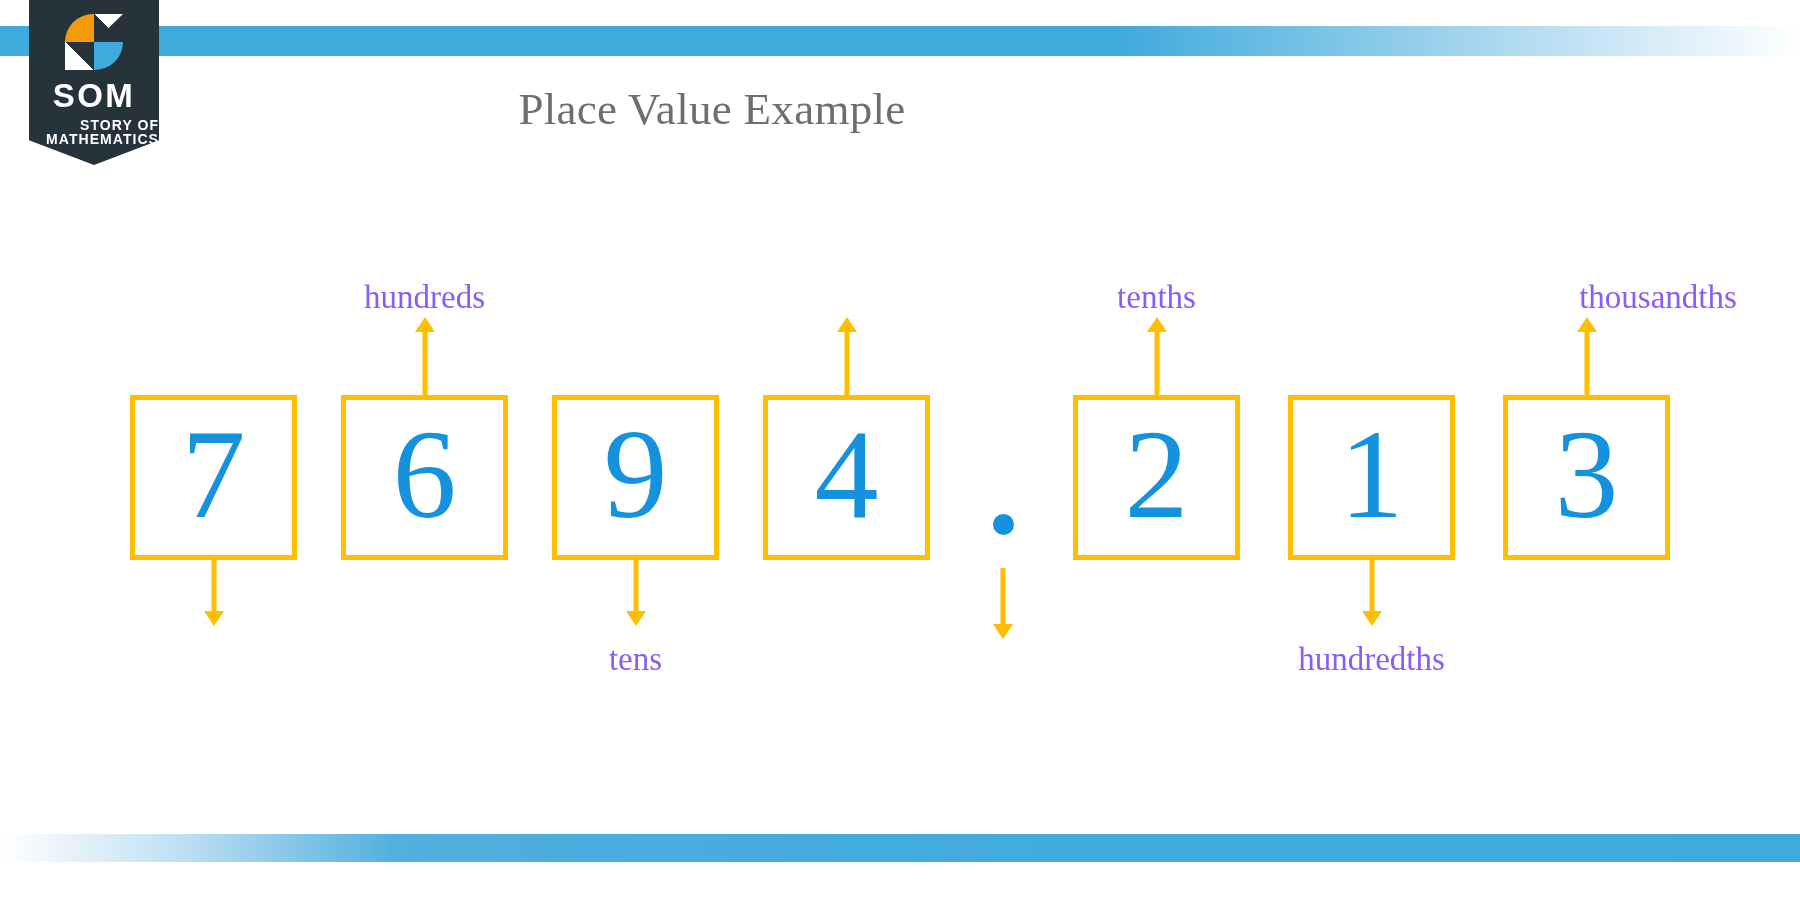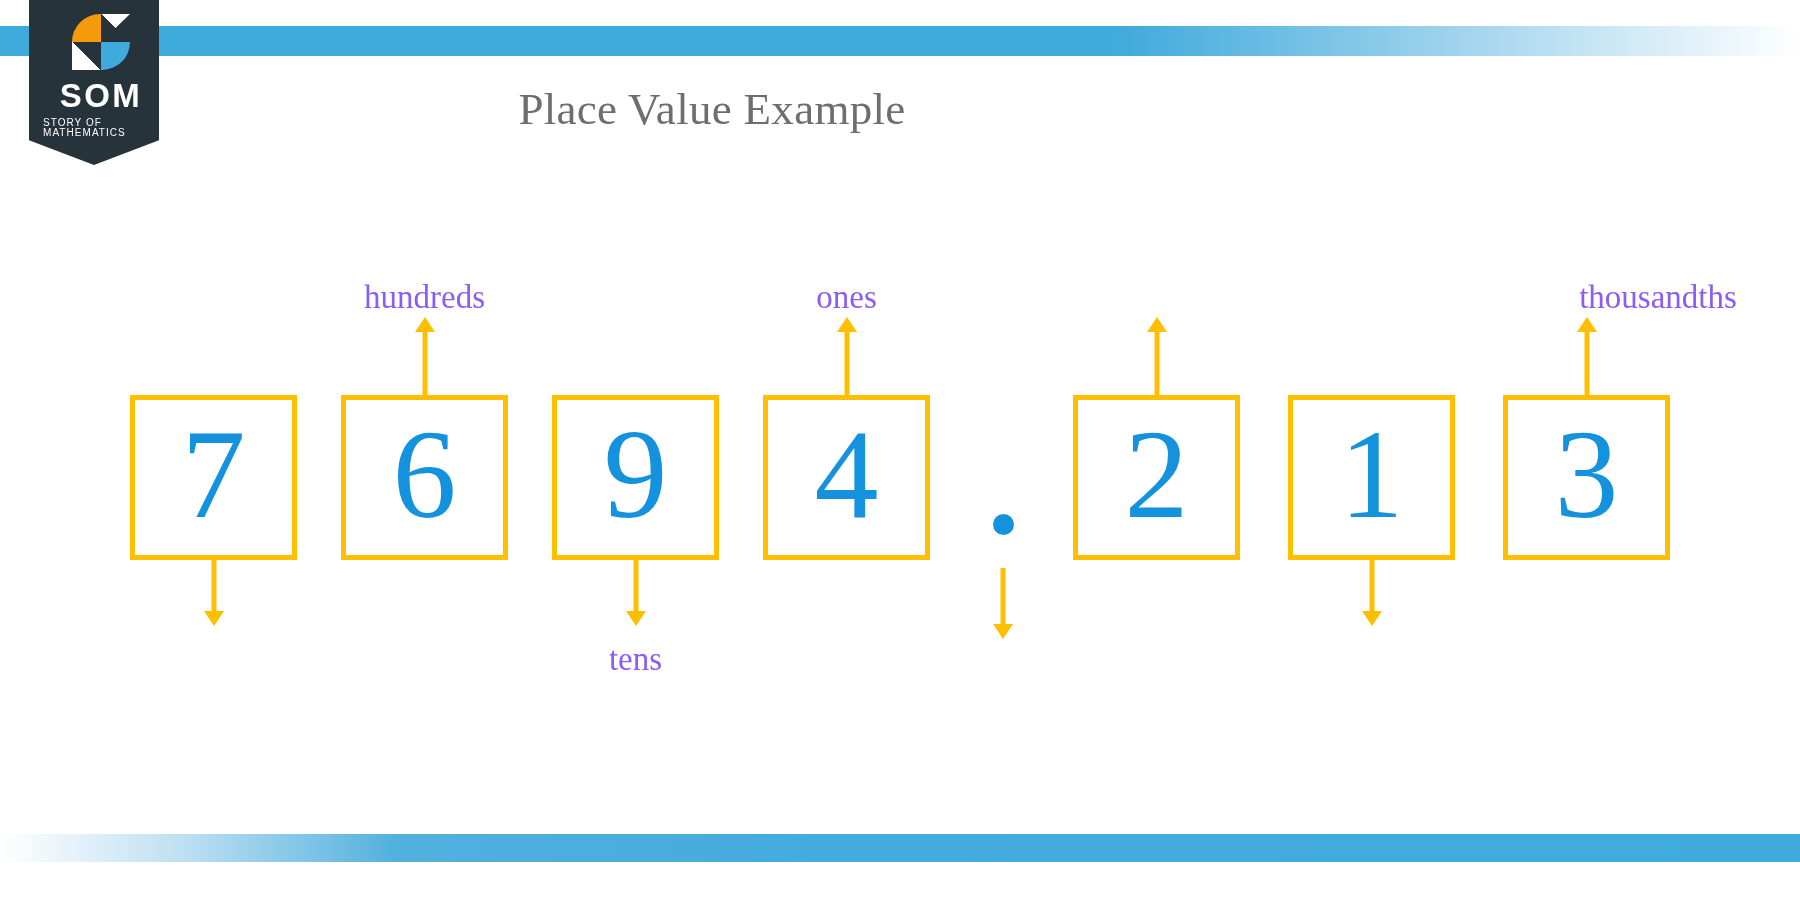--- a/index.html
+++ b/index.html
@@ -20,37 +20,37 @@
   #bottom-band{
     position:absolute; left:0; bottom:38px; width:1800px; height:28px;
     background:linear-gradient(to right,#ffffff 0%,#bfe0f3 10%,#51b0de 22%,#45abdd 45%,#3FAADC 100%);
   }
 
   
   #logo-ribbon{
     position:absolute; left:29px; top:0; width:130px; height:165px;
     background:#27333B;
     clip-path:polygon(0 0,100% 0,100% 85%,50% 100%,0 85%);
-    display:flex; flex-direction:column; align-items:center;padding-left:14px;
+    display:flex; flex-direction:column; align-items:center;
   }
   #logo-mark{ width:58px; height:56px; margin-top:14px; position:relative; }
   #logo-mark .q{ position:absolute; width:29px; height:28px; }
   #logo-mark .tl{ left:0; top:0; background:#F59B0B; border-top-left-radius:28px 28px; }
   #logo-mark .tr{ left:29px; top:0; background:#ffffff;
     clip-path:polygon(0 0,100% 0,100% 0,0 100%);
     background:linear-gradient(to bottom left,#ffffff 50%,transparent 50%); }
   #logo-mark .bl{ left:0; top:28px; background:linear-gradient(to top right,#ffffff 50%,transparent 50%); }
   #logo-mark .br{ left:29px; top:28px; background:#3FAADC; border-bottom-right-radius:28px 28px; }
   #logo-wordmark{
     color:#ffffff; font-family:"Liberation Sans", sans-serif;
     font-weight:bold; font-size:33px; letter-spacing:2.5px; margin-top:9px; line-height:1;
   }
   #logo-tagline{
     color:#ffffff; font-family:"Liberation Sans", sans-serif;
-    font-weight:normal; font-size:10px; letter-spacing:1.05px; margin-top:6px; line-height:1;
+    font-weight:bold; font-size:14px; letter-spacing:1.05px; margin-top:6px; line-height:1;text-align:right;
   }
 
   
   #page-title{
     position:absolute; left:0; top:83px; width:1424px; text-align:center;
     font-size:45px; color:#6E6E6E; font-family:"Liberation Serif", serif;
     letter-spacing:0.3px;
   }
 
   
@@ -136,35 +136,36 @@
       <div class="shaft"></div>
     </div>
     <div class="place-label" style="width: 340px; left: 465.5px; top: 640px;">tens</div>
     <div class="digit-box" style="left: 763px; top: 395px; width: 167px; height: 165px;">
       <span class="digit-glyph">4</span>
     </div>
     <div class="connector up" style="left: 834.5px; width: 24px; top: 318px; height: 77px;">
       <div class="head"></div>
       <div class="shaft"></div>
     </div>
-    <div class="place-label" style="width: 340px; left: 676.5px; top: 278px;">ones</div>
     <div class="digit-box" style="left: 1073px; top: 395px; width: 167px; height: 165px;">
       <span class="digit-glyph">2</span>
     </div>
     <div class="connector up" style="left: 1144.5px; width: 24px; top: 318px; height: 77px;">
       <div class="head"></div>
       <div class="shaft"></div>
     </div>
+    <div class="place-label" style="width: 340px; left: 986.5px; top: 278px;">tenths</div>
     <div class="digit-box" style="left: 1288px; top: 395px; width: 167px; height: 165px;">
       <span class="digit-glyph">1</span>
     </div>
     <div class="connector down" style="left: 1359.5px; width: 24px; top: 560px; height: 65px;">
       <div class="head"></div>
       <div class="shaft"></div>
     </div>
+    <div class="place-label" style="width: 340px; left: 1201.5px; top: 640px;">hundredths</div>
     <div class="digit-box" style="left: 1503px; top: 395px; width: 167px; height: 165px;">
       <span class="digit-glyph">3</span>
     </div>
     <div class="connector up" style="left: 1574.5px; width: 24px; top: 318px; height: 77px;">
       <div class="head"></div>
       <div class="shaft"></div>
     </div>
     <div class="place-label" style="width: 340px; left: 1488px; top: 278px;">thousandths</div>
     <div id="decimal-dot" style="left: 993px; top: 514px;"></div>
     <div class="connector down" style="left: 991px; width: 24px; top: 568px; height: 70px;">

